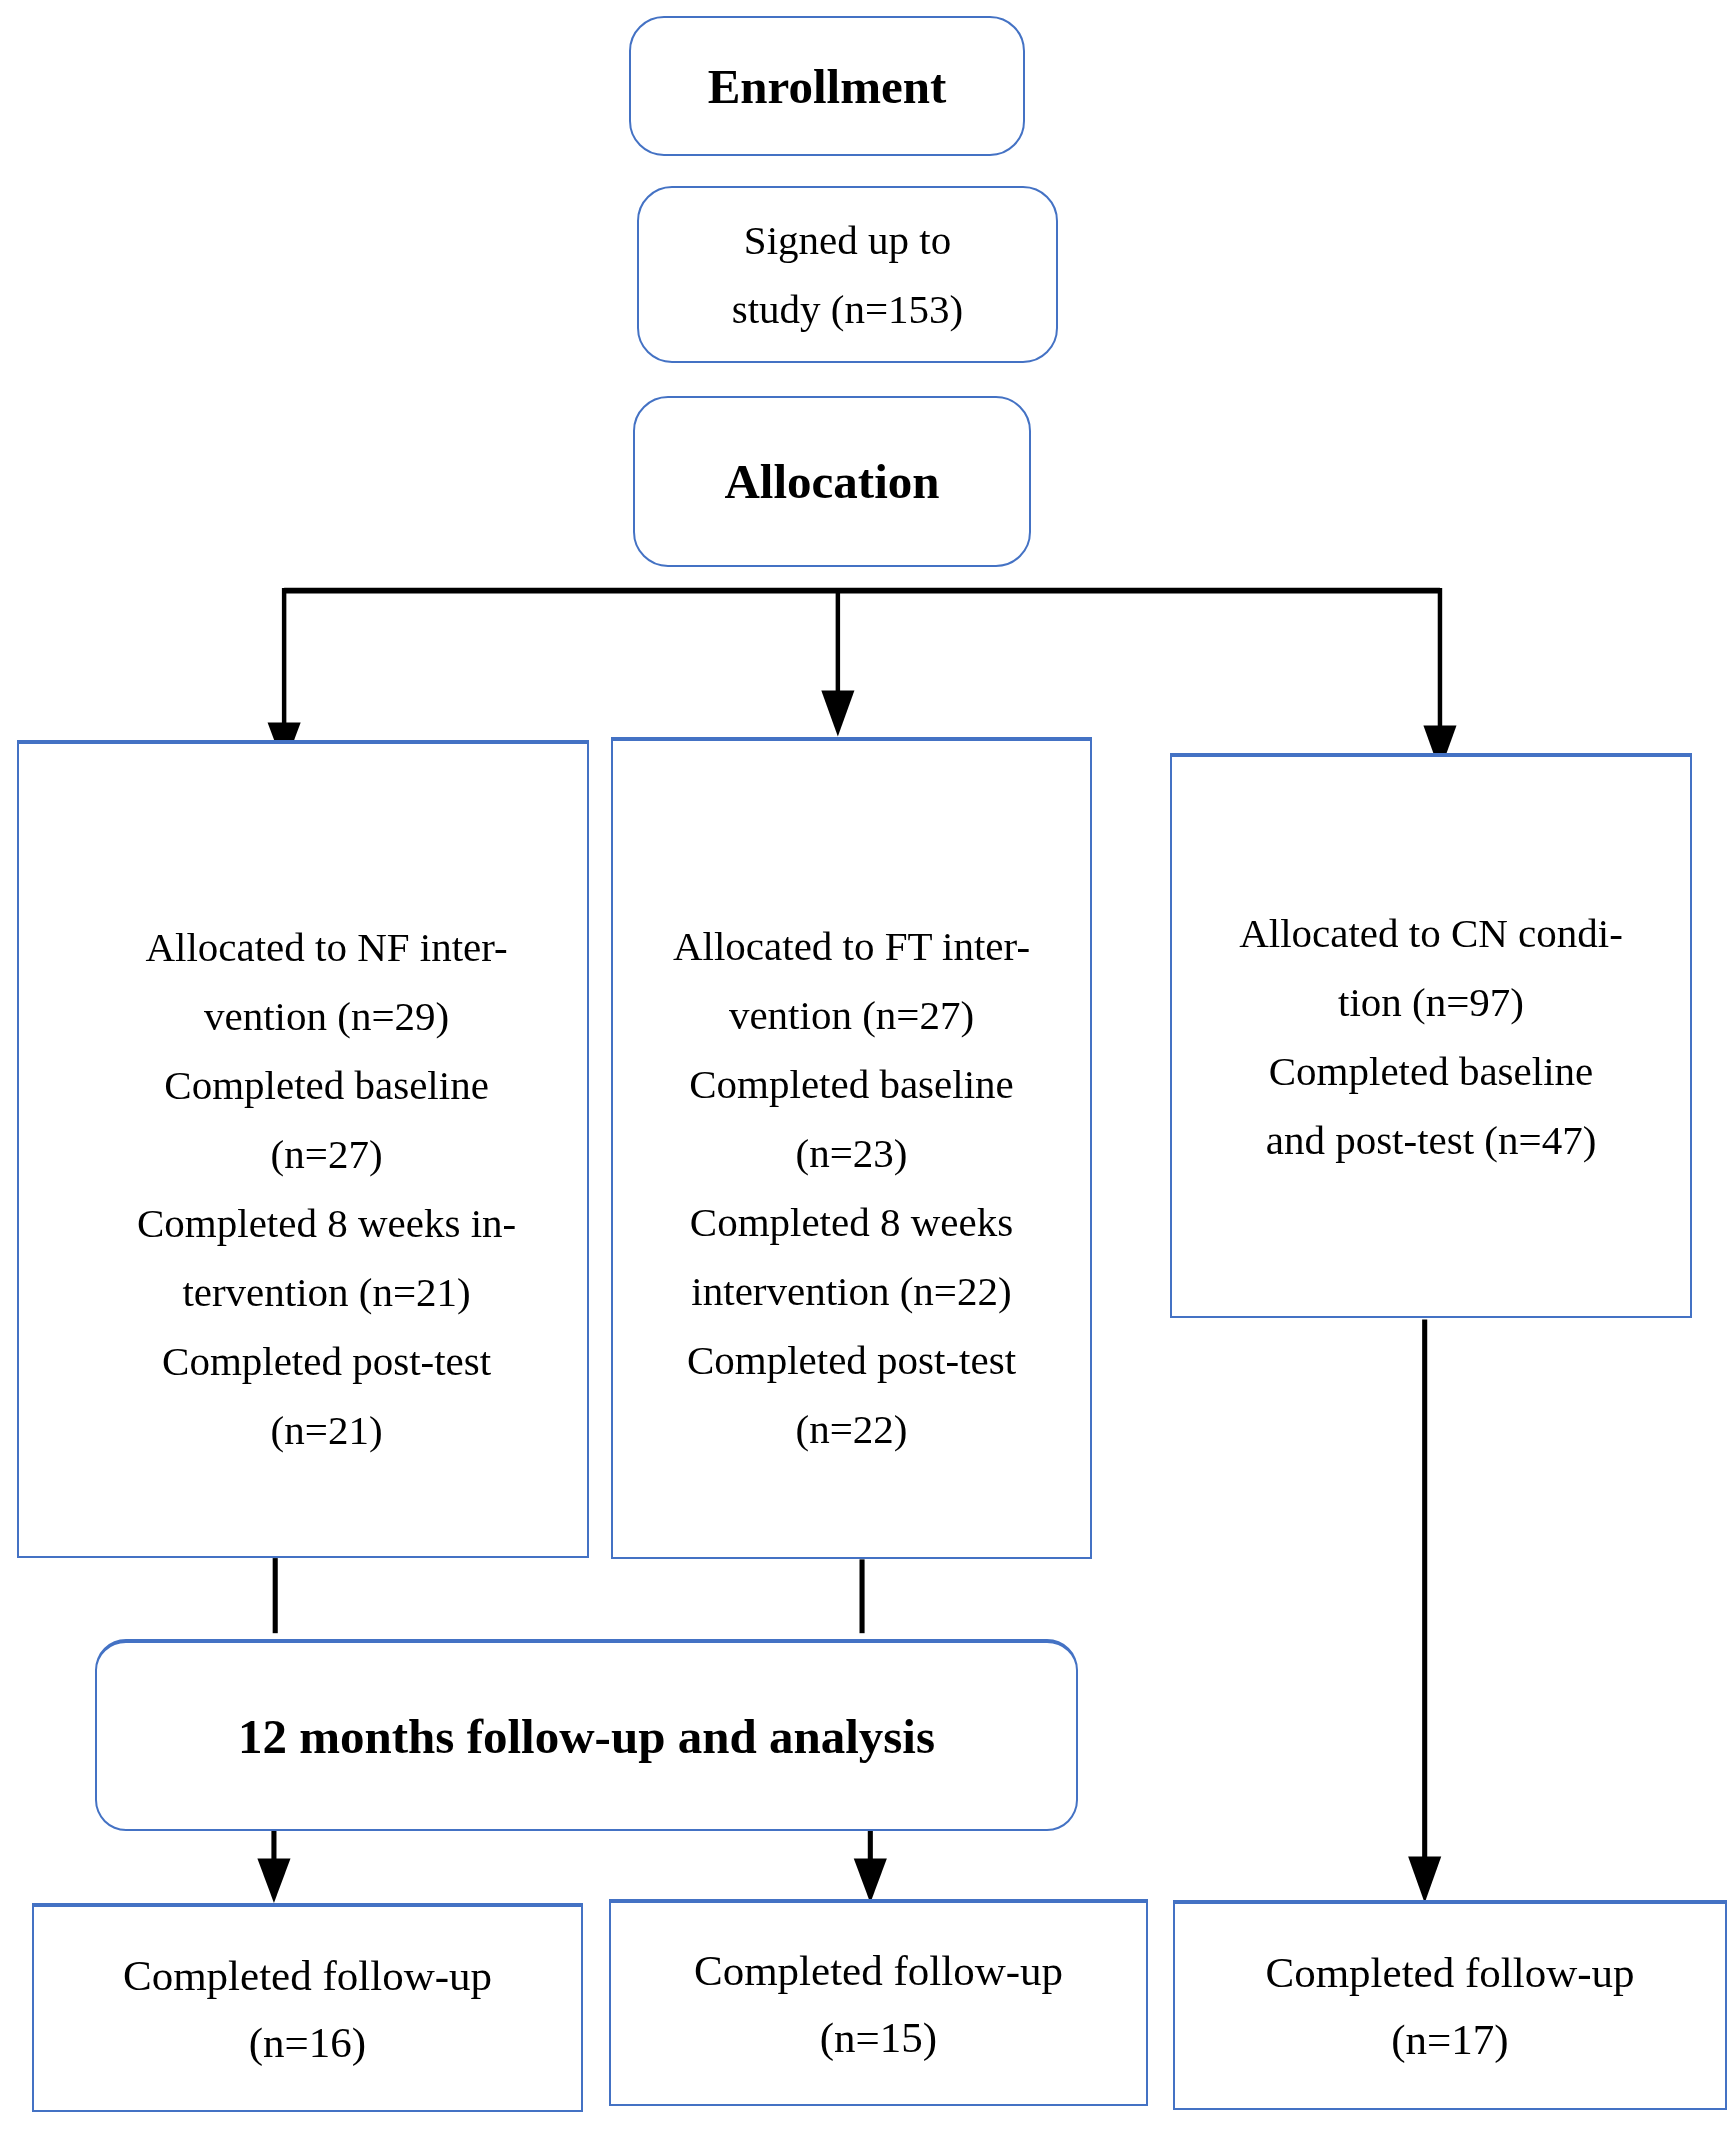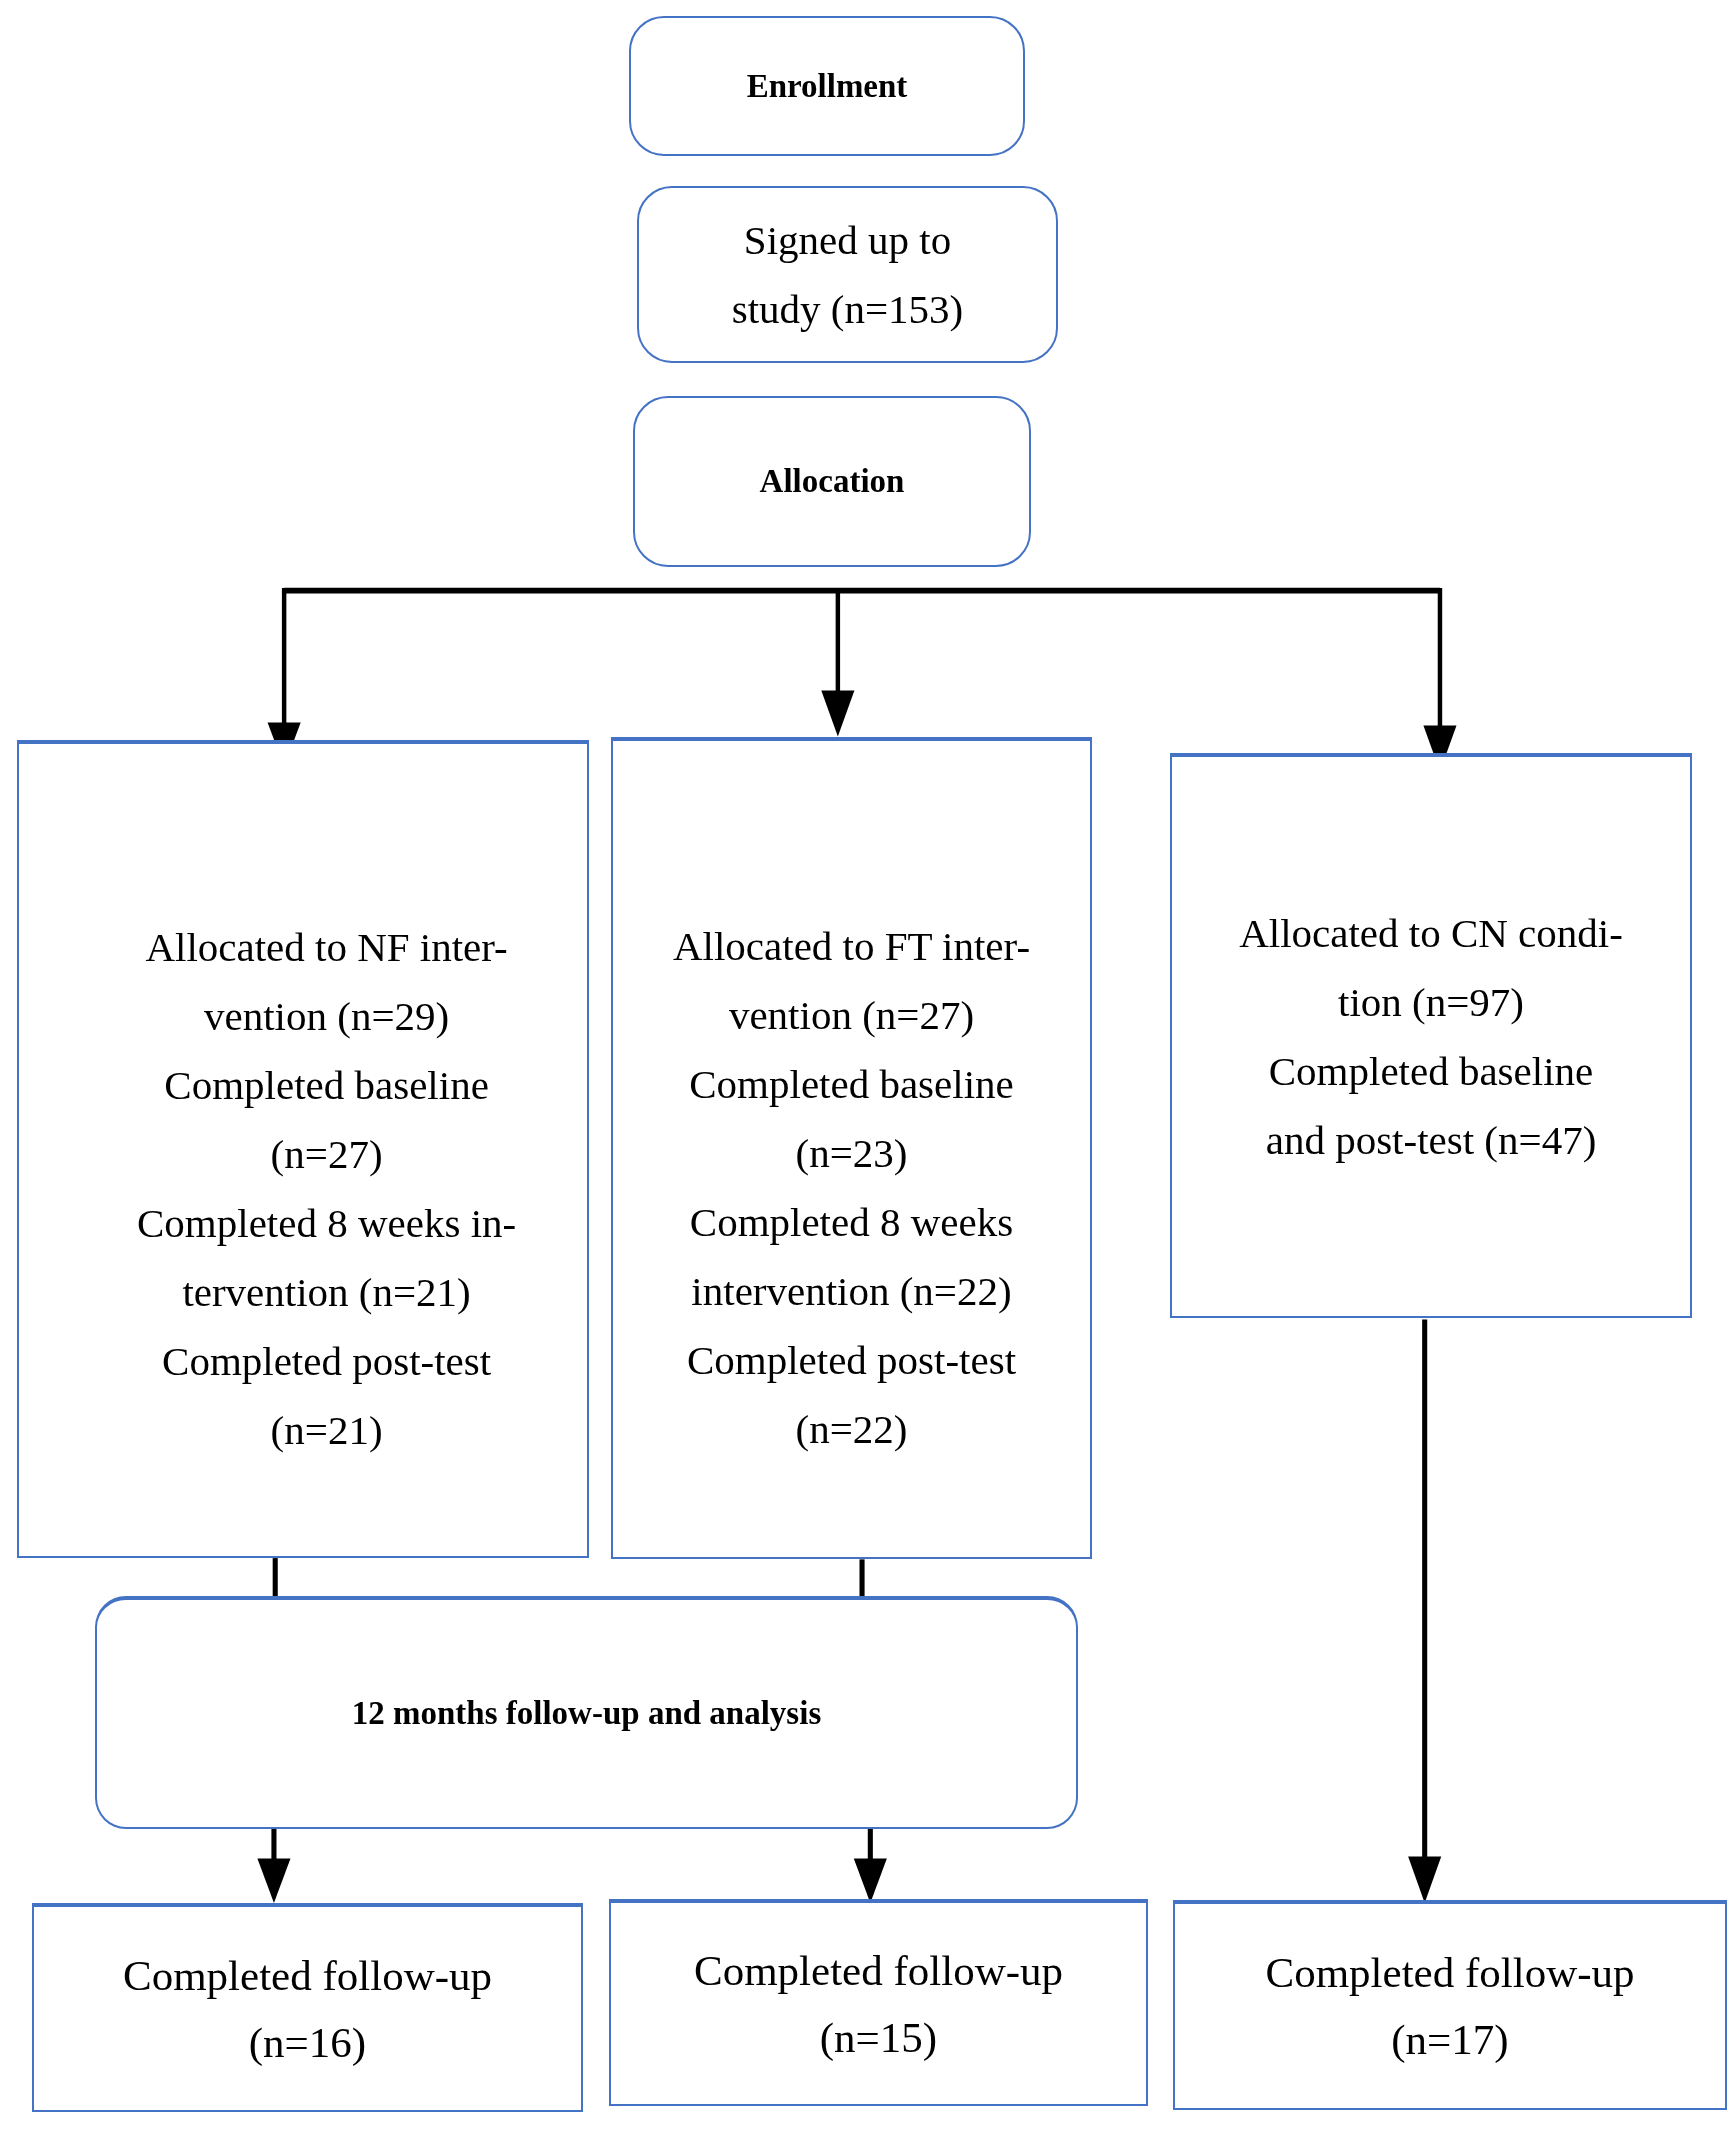--- a/index.html
+++ b/index.html
@@ -35,34 +35,34 @@
     display: flex;
     flex-direction: column;
     align-items: center;
     justify-content: center;
     text-align: center;
   }
   .rounded { border-radius: 35px; }
   .rounded-lg { border-radius: 31px; }
   .square { border-radius: 0; border-top-width: 4.5px; }
   .bold { font-weight: bold; }
-  .t-66 { font-size: 33px; }
+  .t-66 { font-size: 49px; }
   .t-64 { font-size: 41px; line-height: 69px; }
   .t-68 { font-size: 43px; line-height: 67px; align-items: center; }
   .lines .line { white-space: nowrap; }
   .shift-down .lines { transform: translateY(39px); }
 
   
   #enrollment { left: 629px;  top: 16px;   width: 396px;  height: 140px; }
   #signedup   { left: 637px; top: 186px;  width: 421px;  height: 177px; }
   #allocation { left: 633px;  top: 396px;  width: 398px;  height: 171px; }
   #nf-box     { left: 16.6px;   top: 740px; width: 572px;  height: 818px; padding-left: 48px; }
   #ft-box     { left: 611px;  top: 737px; width: 481px;  height: 822px; }
   #cn-box     { left: 1170px; top: 753px; width: 522px;  height: 565px; font-family: Liberation Serif, serif; }
-  #followup   { left: 95px;  top: 1596px; width: 983px; height: 233px; border-top-width: 4.5px; }
+  #followup   { left: 95px;  top: 1639px; width: 983px; height: 192px; border-top-width: 4.5px; }
   #fu-nf      { left: 32px;   top: 1903px; width: 551px;  height: 209px; }
   #fu-ft      { left: 609px;  top: 1899px; width: 539px;  height: 207px; }
   #fu-cn      { left: 1173px; top: 1900px; width: 554px;  height: 210px; }
 
   svg line    { stroke: var(--connector); }
   svg polygon { fill: var(--connector); }
 </style>
 </head>
 <body>
 

